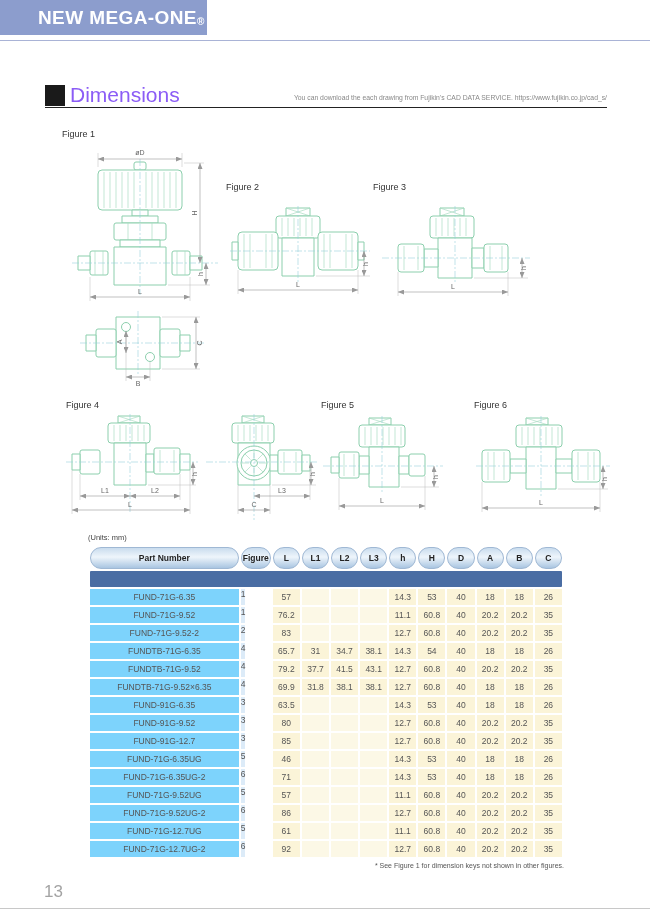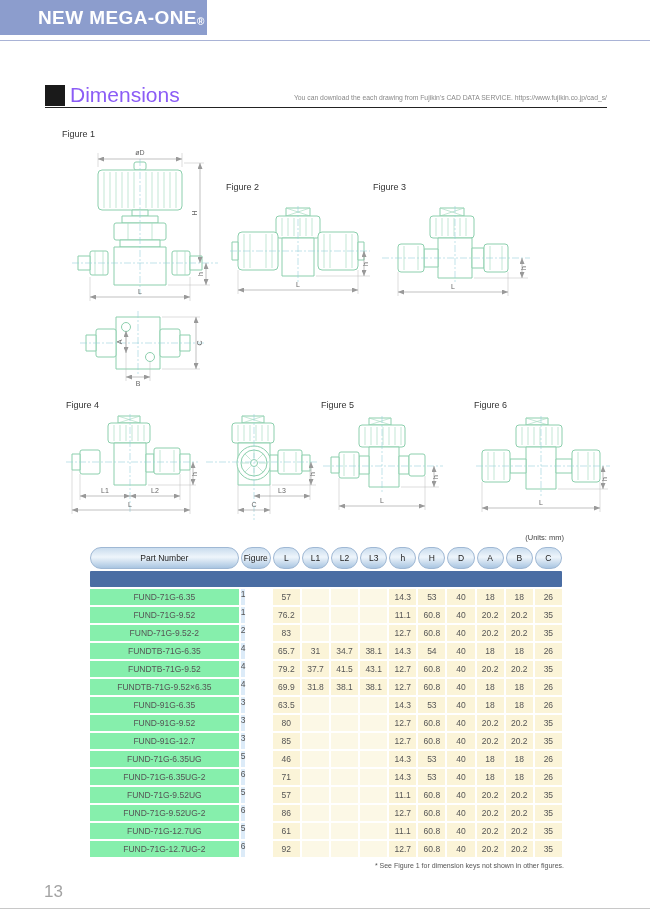--- a/index.html
+++ b/index.html
@@ -25,28 +25,28 @@
   .o  {fill:none;stroke:#8ccfad;stroke-width:1;stroke-linejoin:round;}
   .of {fill:#ffffff;stroke:#8ccfad;stroke-width:1;stroke-linejoin:round;}
   .k  {stroke:#aaddc3;stroke-width:.7;fill:none;}
   .c  {stroke:#97d2db;stroke-width:.6;fill:none;stroke-dasharray:7 2 2 2;}
   .d  {stroke:#999;stroke-width:.6;fill:none;}
   .x  {stroke:#bbb;stroke-width:.5;fill:none;}
   .t  {fill:#666;font-size:7px;font-family:"Liberation Sans",sans-serif;}
 
   
   .tbl-wrap{position:absolute;left:88px;top:533px;width:476px;}
-  .units{font-size:7.5px;color:#444;text-align:right;margin-bottom:3px;}
+  .units{font-size:7.5px;color:#444;text-align:left;margin-bottom:3px;}
   table.dim{width:100%;border-collapse:separate;border-spacing:2px;table-layout:fixed;background:#fff;}
-  table.dim th{height:20px;padding:0;font-weight:normal;font-size:8.5px;color:#222;
+  table.dim th{height:20px;padding:0;font-weight:bold;font-size:8.5px;color:#222;
       background:linear-gradient(180deg,#c9dcee 0%,#eef5fb 45%,#a9c5e1 100%);
       border:1px solid #9fb8d4;border-radius:11px;}
   tr.sep td{height:2px;padding:0;background:#4a6da3;border-radius:1px;}
   table.dim td{height:16px;padding:0;font-size:8.5px;color:#555;text-align:center;}
-  td.part{background:#86efac;text-align:left;padding-left:7px;color:#4a4a4a;
+  td.part{background:#7dd3fc;text-align:left;padding-left:7px;color:#4a4a4a;
           white-space:nowrap;overflow:hidden;margin-left:28px;}
   td.fig{background:#dcebf8;}
   td.num{background:#fbf4d8;}
   td.num.empty{background:#fcf8e6;}
   .footnote{font-size:7px;color:#555;text-align:right;margin-top:3px;}
 
   
   .page-num{position:absolute;left:44px;top:882px;font-size:17px;color:#a3a3a3;}
   .bottom-line{position:absolute;left:0;top:908px;width:650px;height:1px;background:#c8c8c8;}
 </style>

